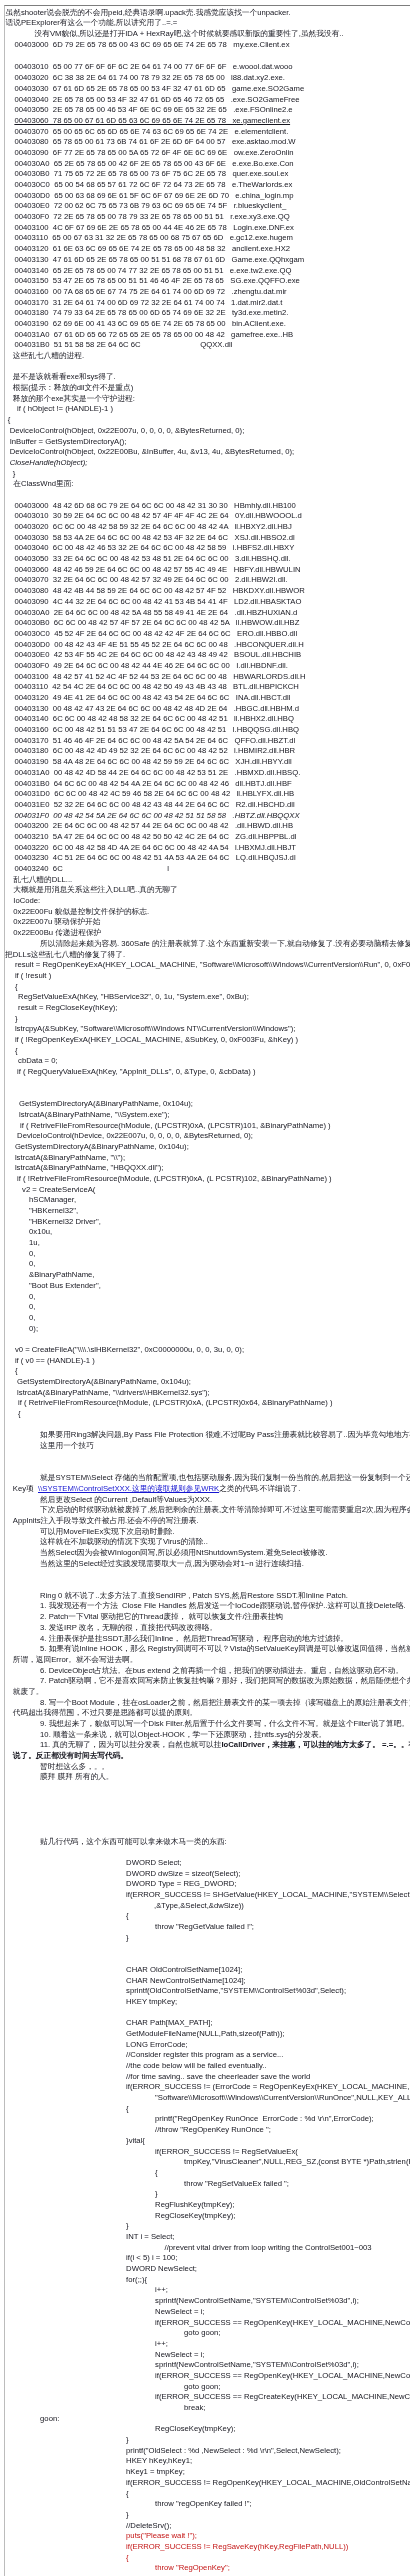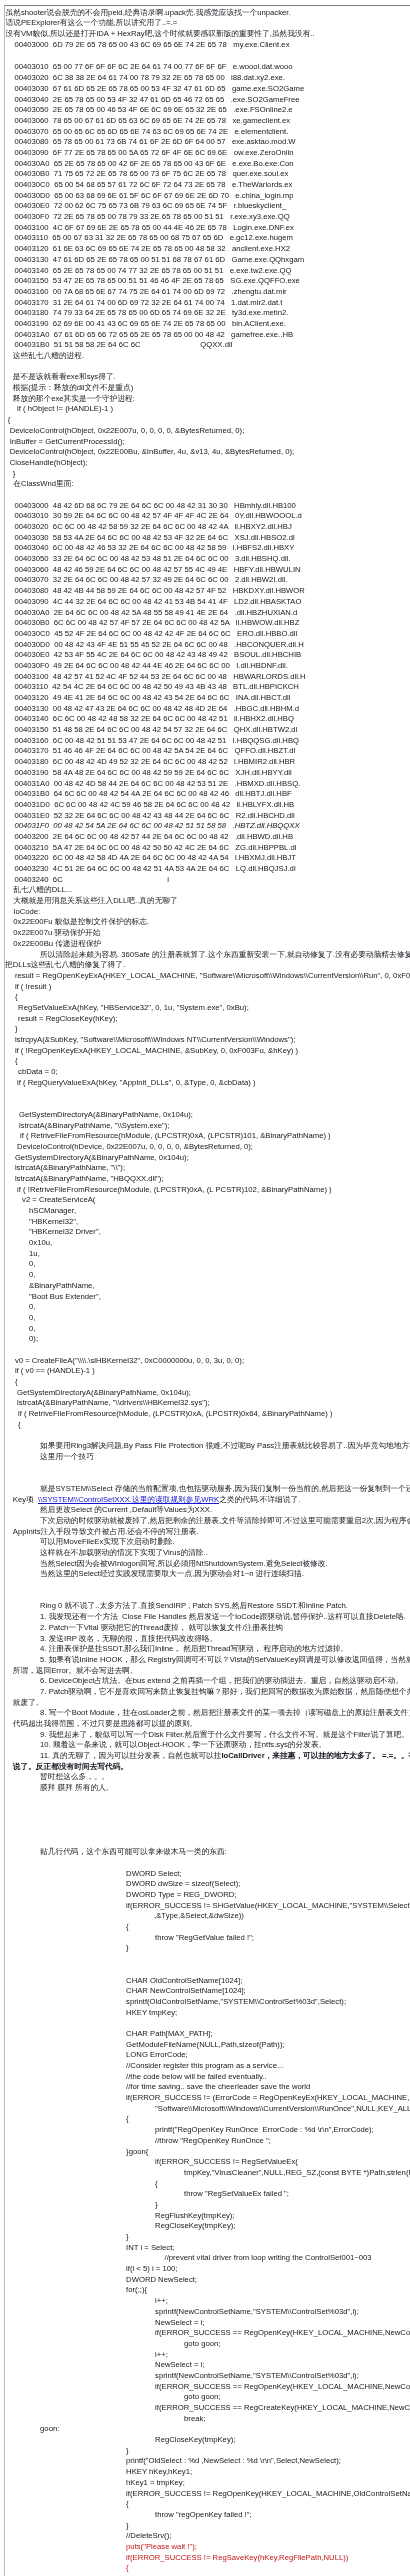--- a/index.html
+++ b/index.html
@@ -23,28 +23,28 @@
   .c-b{font-weight:700;}
   .c-l{color:#1515d0;text-decoration:underline;cursor:pointer;}
 </style>
 </head>
 <body>
 
 <div id="frame">
   <div id="doc">
       <div class="line c-n" style="padding-left: 0.5px;">虽然shooter说会脱壳的不会用peid,经典语录啊.upack壳.我感觉应该找一个unpacker.</div>
       <div class="line c-n" style="padding-left: 0.5px;">话说PEExplorer有这么一个功能,所以讲究用了..=.=</div>
-      <div class="line c-n" style="padding-left: 0.5px;">没有VM貌似,所以还是打开IDA + HexRay吧,这个时候就要感叹新版的重要性了,虽然我没有..</div>
+      <div class="line c-n" style="padding-left: 0.5px; margin-left: 29px;">没有VM貌似,所以还是打开IDA + HexRay吧,这个时候就要感叹新版的重要性了,虽然我没有..</div>
       <div class="line c-n" style="padding-left: 9.3px;">00403000  6D 79 2E 65 78 65 00 43 6C 69 65 6E 74 2E 65 78   my.exe.Client.ex</div>
       <div class="line c-n" style="padding-left: 9.3px; margin-top: 12px;">00403010  65 00 77 6F 6F 6F 6C 2E 64 61 74 00 77 6F 6F 6F   e.woool.dat.wooo</div>
       <div class="line c-n" style="padding-left: 9.3px;">00403020  6C 38 38 2E 64 61 74 00 78 79 32 2E 65 78 65 00   l88.dat.xy2.exe.</div>
       <div class="line c-n" style="padding-left: 9.3px;">00403030  67 61 6D 65 2E 65 78 65 00 53 4F 32 47 61 6D 65   game.exe.SO2Game</div>
       <div class="line c-n" style="padding-left: 9.3px;">00403040  2E 65 78 65 00 53 4F 32 47 61 6D 65 46 72 65 65   .exe.SO2GameFree</div>
       <div class="line c-n" style="padding-left: 9.3px;">00403050  2E 65 78 65 00 46 53 4F 6E 6C 69 6E 65 32 2E 65   .exe.FSOnline2.e</div>
-      <div class="line c-n" style="padding-left: 9.3px;">00403060  78 65 00 67 61 6D 65 63 6C 69 65 6E 74 2E 65 78   xe.gameclient.ex</div>
+      <div class="line c-n" style="padding-left: 9.3px; text-decoration: underline;">00403060  78 65 00 67 61 6D 65 63 6C 69 65 6E 74 2E 65 78   xe.gameclient.ex</div>
       <div class="line c-n" style="padding-left: 9.3px;">00403070  65 00 65 6C 65 6D 65 6E 74 63 6C 69 65 6E 74 2E   e.elementclient.</div>
       <div class="line c-n" style="padding-left: 9.3px;">00403080  65 78 65 00 61 73 6B 74 61 6F 2E 6D 6F 64 00 57   exe.asktao.mod.W</div>
       <div class="line c-n" style="padding-left: 9.3px;">00403090  6F 77 2E 65 78 65 00 5A 65 72 6F 4F 6E 6C 69 6E   ow.exe.ZeroOnlin</div>
       <div class="line c-n" style="padding-left: 9.3px;">004030A0  65 2E 65 78 65 00 42 6F 2E 65 78 65 00 43 6F 6E   e.exe.Bo.exe.Con</div>
       <div class="line c-n" style="padding-left: 9.3px;">004030B0  71 75 65 72 2E 65 78 65 00 73 6F 75 6C 2E 65 78   quer.exe.soul.ex</div>
       <div class="line c-n" style="padding-left: 9.3px;">004030C0  65 00 54 68 65 57 61 72 6C 6F 72 64 73 2E 65 78   e.TheWarlords.ex</div>
       <div class="line c-n" style="padding-left: 9.3px;">004030D0  65 00 63 68 69 6E 61 5F 6C 6F 67 69 6E 2E 6D 70   e.china_login.mp</div>
       <div class="line c-n" style="padding-left: 9.3px;">004030E0  72 00 62 6C 75 65 73 6B 79 63 6C 69 65 6E 74 5F   r.blueskyclient_</div>
       <div class="line c-n" style="padding-left: 9.3px;">004030F0  72 2E 65 78 65 00 78 79 33 2E 65 78 65 00 51 51   r.exe.xy3.exe.QQ</div>
       <div class="line c-n" style="padding-left: 9.3px;">00403100  4C 6F 67 69 6E 2E 65 78 65 00 44 4E 46 2E 65 78   Login.exe.DNF.ex</div>
@@ -60,23 +60,23 @@
       <div class="line c-n" style="padding-left: 9.3px;">004031A0  67 61 6D 65 66 72 65 65 2E 65 78 65 00 00 48 42   gamefree.exe..HB</div>
       <div class="line c-n" style="padding-left: 9.3px;">004031B0  51 51 58 58 2E 64 6C 6C                            QQXX.dll</div>
       <div class="line c-n" style="padding-left: 7.7px;">这些乱七八糟的进程.</div>
       <div class="line c-n" style="padding-left: 0px;"></div>
       <div class="line c-n" style="padding-left: 7.7px;">是不是该就看看exe和sys得了.</div>
       <div class="line c-n" style="padding-left: 7.7px;">根据(提示：释放的dll文件不是重点)</div>
       <div class="line c-n" style="padding-left: 7.7px;">释放的那个exe其实是一个守护进程:</div>
       <div class="line c-n" style="padding-left: 12px;">if ( hObject != (HANDLE)-1 )</div>
       <div class="line c-n" style="padding-left: 2.6px;">{</div>
       <div class="line c-n" style="padding-left: 4.6px;">DeviceIoControl(hObject, 0x22E007u, 0, 0, 0, 0, &amp;BytesReturned, 0);</div>
-      <div class="line c-n" style="padding-left: 4.6px;">InBuffer = GetCurrentProcessId();</div>
+      <div class="line c-n" style="padding-left: 4.6px;">InBuffer = GetSystemDirectoryA();</div>
       <div class="line c-n" style="padding-left: 4.6px;">DeviceIoControl(hObject, 0x22E00Bu, &amp;InBuffer, 4u, &amp;v13, 4u, &amp;BytesReturned, 0);</div>
-      <div class="line c-n" style="padding-left: 4.6px;">CloseHandle(hObject);</div>
+      <div class="line c-n" style="padding-left: 4.6px; font-style: italic;">CloseHandle(hObject);</div>
       <div class="line c-n" style="padding-left: 7.7px;">}</div>
       <div class="line c-n" style="padding-left: 8.2px;">在ClassWnd里面:</div>
       <div class="line c-n" style="padding-left: 0px;"></div>
       <div class="line c-n" style="padding-left: 9.3px;">00403000  48 42 6D 68 6C 79 2E 64 6C 6C 00 48 42 31 30 30   HBmhly.dll.HB100</div>
       <div class="line c-n" style="padding-left: 9.3px;">00403010  30 59 2E 64 6C 6C 00 48 42 57 4F 4F 4F 4C 2E 64   0Y.dll.HBWOOOL.d</div>
       <div class="line c-n" style="padding-left: 9.3px;">00403020  6C 6C 00 48 42 58 59 32 2E 64 6C 6C 00 48 42 4A   ll.HBXY2.dll.HBJ</div>
       <div class="line c-n" style="padding-left: 9.3px;">00403030  58 53 4A 2E 64 6C 6C 00 48 42 53 4F 32 2E 64 6C   XSJ.dll.HBSO2.dl</div>
       <div class="line c-n" style="padding-left: 9.3px;">00403040  6C 00 48 42 46 53 32 2E 64 6C 6C 00 48 42 58 59   l.HBFS2.dll.HBXY</div>
       <div class="line c-n" style="padding-left: 9.3px;">00403050  33 2E 64 6C 6C 00 48 42 53 48 51 2E 64 6C 6C 00   3.dll.HBSHQ.dll.</div>
       <div class="line c-n" style="padding-left: 9.3px;">00403060  48 42 46 59 2E 64 6C 6C 00 48 42 57 55 4C 49 4E   HBFY.dll.HBWULIN</div>
@@ -87,21 +87,20 @@
       <div class="line c-n" style="padding-left: 9.3px;">004030B0  6C 6C 00 48 42 57 4F 57 2E 64 6C 6C 00 48 42 5A   ll.HBWOW.dll.HBZ</div>
       <div class="line c-n" style="padding-left: 9.3px;">004030C0  45 52 4F 2E 64 6C 6C 00 48 42 42 4F 2E 64 6C 6C   ERO.dll.HBBO.dll</div>
       <div class="line c-n" style="padding-left: 9.3px;">004030D0  00 48 42 43 4F 4E 51 55 45 52 2E 64 6C 6C 00 48   .HBCONQUER.dll.H</div>
       <div class="line c-n" style="padding-left: 9.3px;">004030E0  42 53 4F 55 4C 2E 64 6C 6C 00 48 42 43 48 49 42   BSOUL.dll.HBCHIB</div>
       <div class="line c-n" style="padding-left: 9.3px;">004030F0  49 2E 64 6C 6C 00 48 42 44 4E 46 2E 64 6C 6C 00   I.dll.HBDNF.dll.</div>
       <div class="line c-n" style="padding-left: 9.3px;">00403100  48 42 57 41 52 4C 4F 52 44 53 2E 64 6C 6C 00 48   HBWARLORDS.dll.H</div>
       <div class="line c-n" style="padding-left: 9.3px;">00403110  42 54 4C 2E 64 6C 6C 00 48 42 50 49 43 4B 43 48   BTL.dll.HBPICKCH</div>
       <div class="line c-n" style="padding-left: 9.3px;">00403120  49 4E 41 2E 64 6C 6C 00 48 42 43 54 2E 64 6C 6C   INA.dll.HBCT.dll</div>
       <div class="line c-n" style="padding-left: 9.3px;">00403130  00 48 42 47 43 2E 64 6C 6C 00 48 42 48 4D 2E 64   .HBGC.dll.HBHM.d</div>
       <div class="line c-n" style="padding-left: 9.3px;">00403140  6C 6C 00 48 42 48 58 32 2E 64 6C 6C 00 48 42 51   ll.HBHX2.dll.HBQ</div>
-      <div class="line c-n" style="padding-left: 9.3px;">00403150  51 48 58 2E 64 6C 6C 00 48 42 54 57 32 2E 64 6C   QHX.dll.HBTW2.dl</div>
       <div class="line c-n" style="padding-left: 9.3px;">00403160  6C 00 48 42 51 51 53 47 2E 64 6C 6C 00 48 42 51   l.HBQQSG.dll.HBQ</div>
       <div class="line c-n" style="padding-left: 9.3px;">00403170  51 46 46 4F 2E 64 6C 6C 00 48 42 5A 54 2E 64 6C   QFFO.dll.HBZT.dl</div>
       <div class="line c-n" style="padding-left: 9.3px;">00403180  6C 00 48 42 4D 49 52 32 2E 64 6C 6C 00 48 42 52   l.HBMIR2.dll.HBR</div>
       <div class="line c-n" style="padding-left: 9.3px;">00403190  58 4A 48 2E 64 6C 6C 00 48 42 59 59 2E 64 6C 6C   XJH.dll.HBYY.dll</div>
       <div class="line c-n" style="padding-left: 9.3px;">004031A0  00 48 42 4D 58 44 2E 64 6C 6C 00 48 42 53 51 2E   .HBMXD.dll.HBSQ.</div>
       <div class="line c-n" style="padding-left: 9.3px;">004031B0  64 6C 6C 00 48 42 54 4A 2E 64 6C 6C 00 48 42 46   dll.HBTJ.dll.HBF</div>
       <div class="line c-n" style="padding-left: 9.3px;">004031D0  6C 6C 00 48 42 4C 59 46 58 2E 64 6C 6C 00 48 42   ll.HBLYFX.dll.HB</div>
       <div class="line c-n" style="padding-left: 9.3px;">004031E0  52 32 2E 64 6C 6C 00 48 42 43 48 44 2E 64 6C 6C   R2.dll.HBCHD.dll</div>
       <div class="line c-n" style="padding-left: 9.3px; font-style: italic;">004031F0  00 48 42 54 5A 2E 64 6C 6C 00 48 42 51 51 58 58   .HBTZ.dll.HBQQXX</div>
       <div class="line c-n" style="padding-left: 9.3px;">00403200  2E 64 6C 6C 00 48 42 57 44 2E 64 6C 6C 00 48 42   .dll.HBWD.dll.HB</div>
@@ -220,21 +219,21 @@
       <div class="line c-n" style="padding-left: 121px;">GetModuleFileName(NULL,Path,sizeof(Path));</div>
       <div class="line c-n" style="padding-left: 121px;">LONG ErrorCode;</div>
       <div class="line c-n" style="padding-left: 121px;">//Consider register this program as a service...</div>
       <div class="line c-n" style="padding-left: 121px;">//the code below will be failed eventually..</div>
       <div class="line c-n" style="padding-left: 121px;">//for time saving.. save the cheerleader save the world</div>
       <div class="line c-n" style="padding-left: 121px;">if(ERROR_SUCCESS != (ErrorCode = RegOpenKeyEx(HKEY_LOCAL_MACHINE,</div>
       <div class="line c-n" style="padding-left: 150px;">"Software\\Microsoft\\Windows\\CurrentVersion\\RunOnce",NULL,KEY_ALL_ACCESS,&amp;tmpKey)))</div>
       <div class="line c-n" style="padding-left: 121px;">{</div>
       <div class="line c-n" style="padding-left: 150px;">printf("RegOpenKey RunOnce  ErrorCode : %d \r\n",ErrorCode);</div>
       <div class="line c-n" style="padding-left: 150px;">//throw "RegOpenKey RunOnce ";</div>
-      <div class="line c-n" style="padding-left: 121px;">}goon{</div>
+      <div class="line c-n" style="padding-left: 121px;">}vital{</div>
       <div class="line c-n" style="padding-left: 150px;">if(ERROR_SUCCESS != RegSetValueEx(</div>
       <div class="line c-n" style="padding-left: 179px;">tmpKey,"VirusCleaner",NULL,REG_SZ,(const BYTE *)Path,strlen(Path)))</div>
       <div class="line c-n" style="padding-left: 150px;">{</div>
       <div class="line c-n" style="padding-left: 179px;">throw "RegSetValueEx failed ";</div>
       <div class="line c-n" style="padding-left: 150px;">}</div>
       <div class="line c-n" style="padding-left: 150px;">RegFlushKey(tmpKey);</div>
       <div class="line c-n" style="padding-left: 150px;">RegCloseKey(tmpKey);</div>
       <div class="line c-n" style="padding-left: 121px;">}</div>
       <div class="line c-n" style="padding-left: 121px;">INT i = Select;</div>
       <div class="line c-n" style="padding-left: 121px; text-align: center;">//prevent vital driver from loop writing the ControlSet001~003</div>

